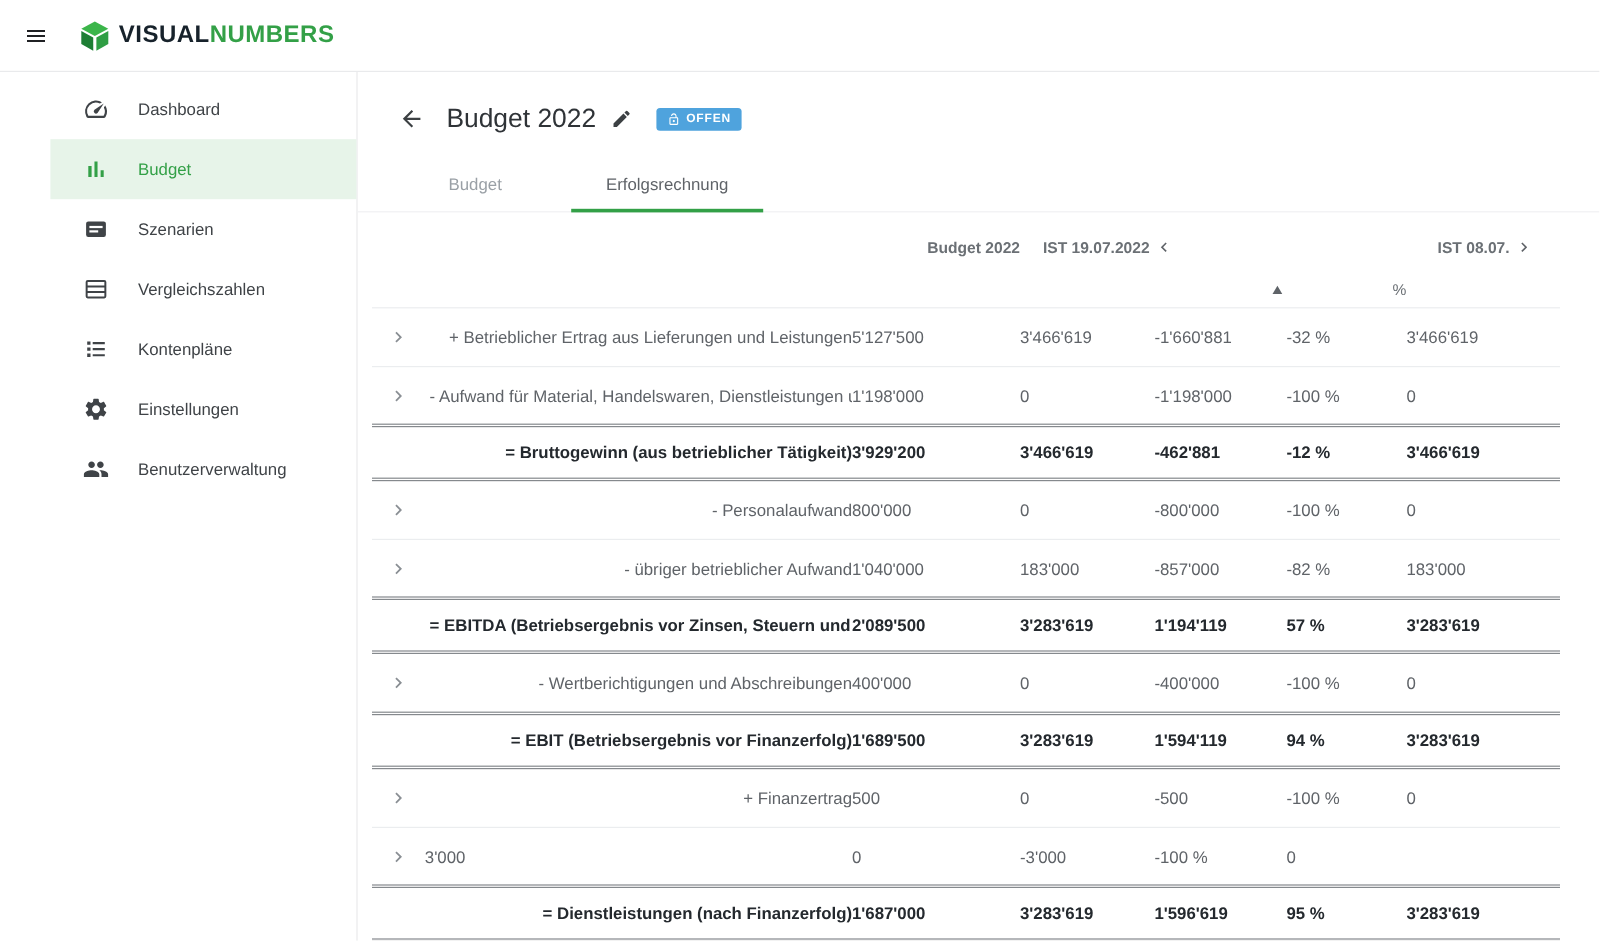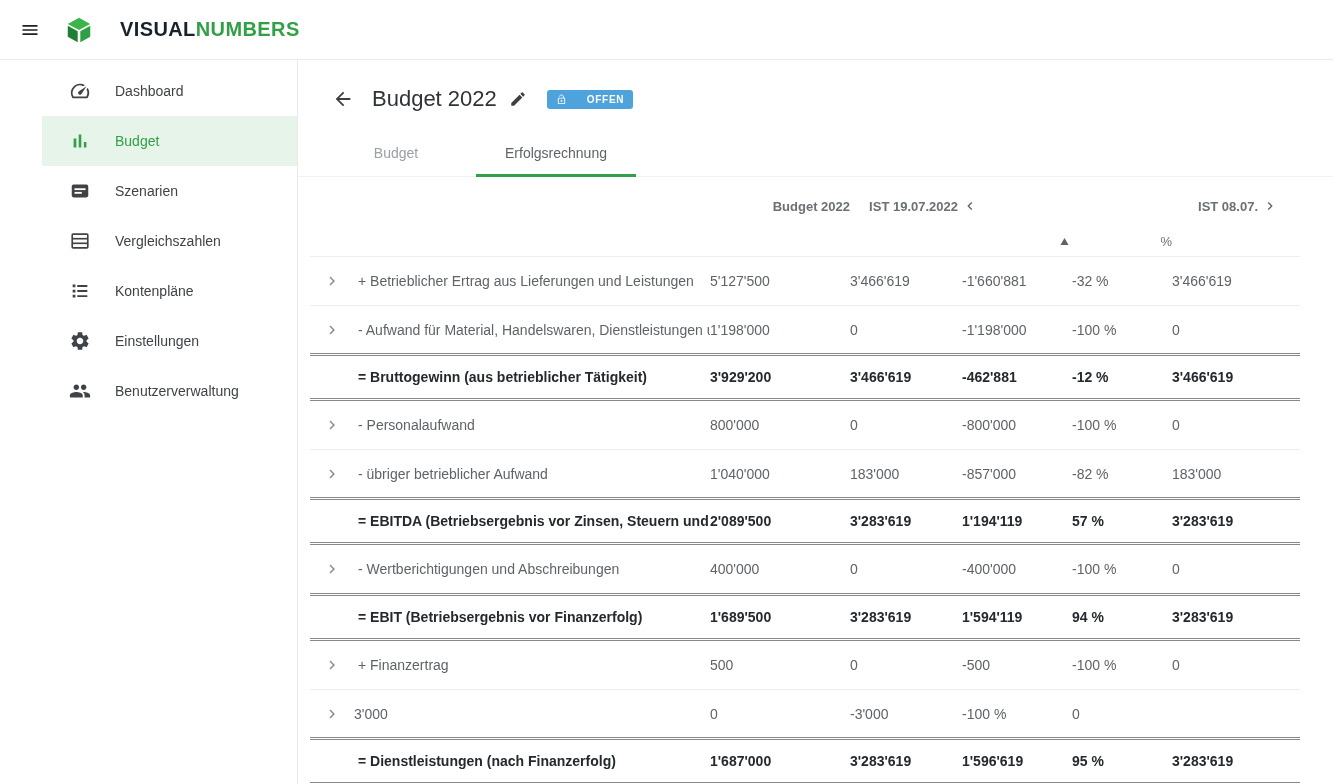--- a/index.html
+++ b/index.html
@@ -6,40 +6,40 @@
   html,body { width:1333px; height:784px; overflow:hidden; background:#fff;
     font-family:"Liberation Sans", sans-serif; color:#3c4043; }
 
   :root { --green:#33a047; --green-bg:#e7f4e9; --badge-blue:#4fa3dd;
           --line:#ebedef; --dline:#85898d; --txt-gray:#5f6368; --txt-dark:#24292e; }
 
   
   .topbar { height:60px; display:flex; align-items:center; border-bottom:1px solid #e9eaec; background:#fff; }
   .hamburger { width:40px; height:40px; margin-left:10px; border:none; background:none; cursor:pointer;
     display:flex; align-items:center; justify-content:center; color:#202124; }
-  .brand { display:flex; align-items:center; gap:26px; margin-left:14px; }
+  .brand { display:flex; align-items:center; gap:5px; margin-left:14px; }
   .brand-text { font-size:20px; font-weight:800; letter-spacing:.4px; color:#17222b; }
   .brand-text .secondary { color:var(--green); }
 
   
   .layout { display:flex; height:724px;margin-left:42px; }
   .sidebar { width:256px; flex:0 0 256px; border-right:1px solid #e9eaec; padding-top:6px; background:#fff; }
   .side-item { height:50px; display:flex; align-items:center; gap:24px; padding-left:27px;
     font-size:14px; color:#3f4347; cursor:pointer; }
   .side-item svg { width:22px; height:22px; flex:0 0 22px; }
   .side-item.active { background:var(--green-bg); color:var(--green); }
 
   main { flex:1; overflow:hidden; }
 
   
   .page-header { display:flex; align-items:center; padding:24px 0 4px 30px; }
   .back-btn { border:none; background:none; cursor:pointer; color:#3c4043; display:flex; padding:4px; }
   .page-title { font-size:22px; font-weight:500; color:#2f3337; margin-left:14px; }
   .edit-btn { border:none; background:none; cursor:pointer; color:#3c4043; display:flex; padding:4px; margin-left:8px; }
-  .badge { display:inline-flex; align-items:center; gap:20px; background:var(--badge-blue); color:#fff;
+  .badge { display:inline-flex; align-items:center; gap:5px; background:var(--badge-blue); color:#fff;
     font-size:10px; font-weight:700; letter-spacing:.7px; padding:4px 9px; border-radius:3px; margin-left:16px; cursor:pointer; }
 
   
   .tabbar { display:flex; margin-top:12px; padding-left:18px; border-bottom:1px solid #f0f1f3; }
   .tab { width:160px; height:46px; display:flex; align-items:center; justify-content:center;
     font-size:14px; font-weight:500; color:#9aa0a6; cursor:pointer; position:relative; }
   .tab.active { color:#5f6368; }
   .tab.active::after { content:""; position:absolute; left:0; right:0; bottom:-1px; height:3px; background:var(--green); }
 
   
@@ -53,21 +53,21 @@
   .hcell.overhang { margin-right:-16px; }
   .tri-icon { display:flex; justify-content:flex-end; color:#5f6368; }
   .pct-head { text-align:right; font-size:13px; color:#6b7075; }
 
   .trow { height:48px; font-size:14px; color:var(--txt-gray); }
   .trow + .trow { border-top:1px solid var(--line); }
   .trow.total { border-top:3px double var(--dline); border-bottom:3px double var(--dline);
     color:var(--txt-dark); font-weight:700; }
   .trow.total + .trow { border-top:none; }
   .expander { display:flex; justify-content:center; border:none; background:none; cursor:pointer; color:#8a8f94; }
-  .cell.label { white-space:nowrap; overflow:hidden; padding-left:4px; }
+  .cell.label { white-space:nowrap; overflow:hidden; padding-left:4px;text-align:right; }
   .cell.num { text-align:left; white-space:nowrap; }
 </style>
 </head>
 <body>
 
 <header class="topbar">
   <button class="hamburger">
     <span style="display:flex">
       <svg width="20" height="20" viewBox="0 0 24 24" fill="currentColor">
           <path d="M3 6h18v2H3zm0 5h18v2H3zm0 5h18v2H3z"></path>

